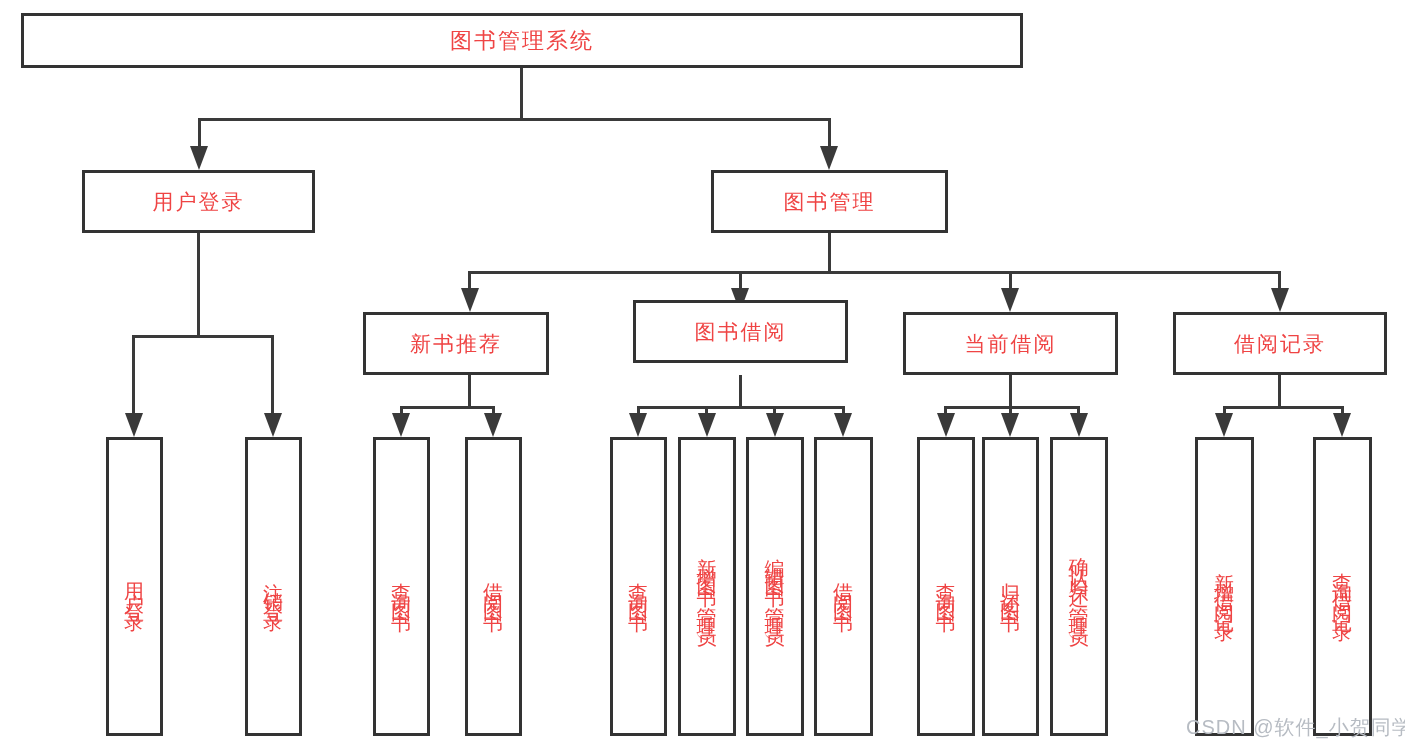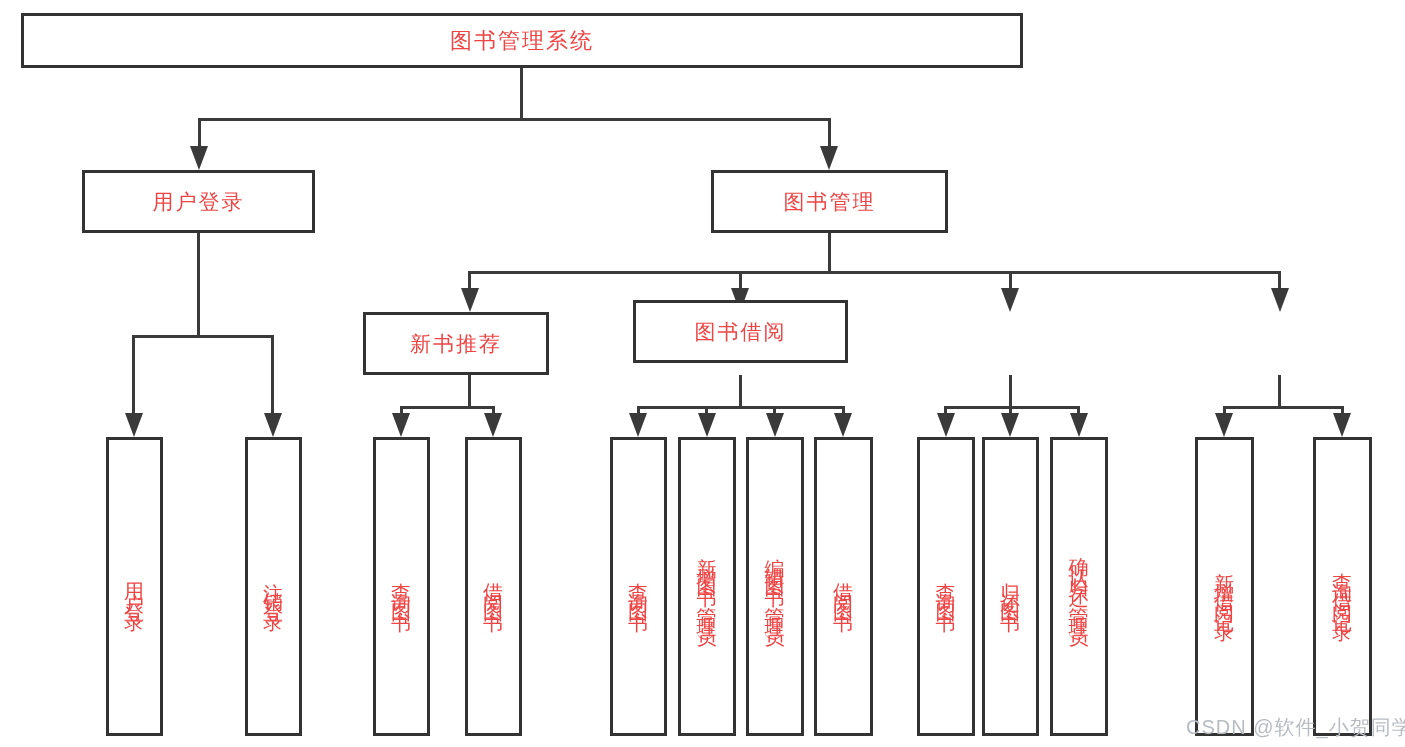--- a/index.html
+++ b/index.html
@@ -60,20 +60,22 @@
   <div class="ar" style="left:461px;top:288px"></div>
   <div class="vl" style="left:739px;top:271px;height:19px"></div>
   <div class="ar" style="left:731px;top:288px"></div>
   <div class="vl" style="left:1009px;top:271px;height:19px"></div>
   <div class="ar" style="left:1001px;top:288px"></div>
   <div class="vl" style="left:1278px;top:271px;height:19px"></div>
   <div class="ar" style="left:1271px;top:288px"></div>
 
   <div class="box hbox" style="left:363px;top:312px;width:186px;height:63px">新书推荐</div>
   <div class="box hbox" style="left:633px;top:300px;width:215px;height:63px">图书借阅</div>
+  <div class="box hbox" style="left:903px;top:312px;width:215px;height:63px">当前借阅</div>
+  <div class="box hbox" style="left:1173px;top:312px;width:214px;height:63px">借阅记录</div>
 
   <div class="vl" style="left:468px;top:375px;height:31px"></div>
   <div class="hl" style="left:400px;top:406px;width:94px"></div>
   <div class="vl" style="left:400px;top:406px;height:10px"></div>
   <div class="ar" style="left:392px;top:413px"></div>
   <div class="vl" style="left:492px;top:406px;height:10px"></div>
   <div class="ar" style="left:484px;top:413px"></div>
 
   <div class="vl" style="left:739px;top:375px;height:31px"></div>
   <div class="hl" style="left:637px;top:406px;width:208px"></div>

